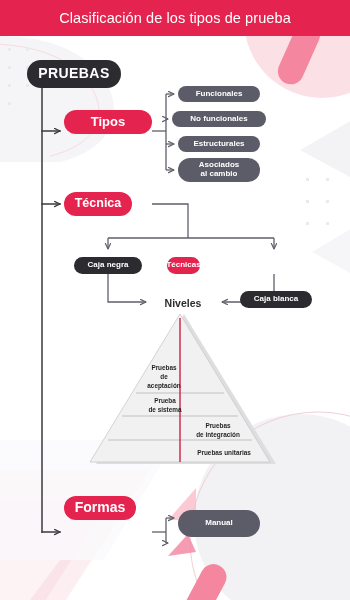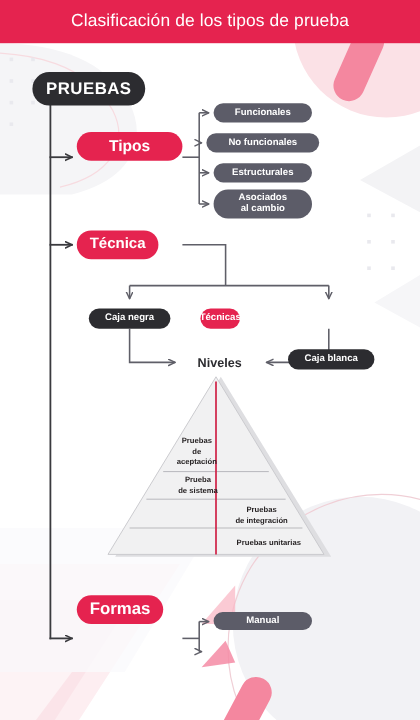--- a/index.html
+++ b/index.html
@@ -49,21 +49,21 @@
 
   .n-func{left:178px;top:86px;width:82px;height:16px;font-size:8px;}
   .n-nofunc{left:172px;top:111px;width:94px;height:16px;font-size:8px;}
   .n-estr{left:178px;top:136px;width:82px;height:16px;font-size:8px;}
   .n-asoc{left:178px;top:158px;width:82px;height:24px;font-size:8px;}
 
   .n-cajanegra{left:74px;top:257px;width:68px;height:17px;font-size:8px;}
   .n-tecnicas{left:167px;top:257px;width:33px;height:17px;font-size:8px;}
   .n-cajablanca{left:240px;top:275px;width:72px;height:17px;font-size:8px;margin-top:16px;}
 
-  .n-manual{left:178px;top:510px;width:82px;height:15px;font-size:8px;}
+  .n-manual{left:178px;top:510px;width:82px;height:27px;font-size:8px;}
   .n-auto{left:172px;top:535px;width:92px;height:16px;font-size:8px;}
 
   .label-niveles{
     position:absolute;left:153px;top:297px;width:60px;
     text-align:center;font-size:10.5px;font-weight:bold;color:#2c2c30;
     z-index:6;
   }
 
   
   .pyramid-wrap{position:absolute;left:80px;top:312px;width:200px;height:160px;z-index:5;}

